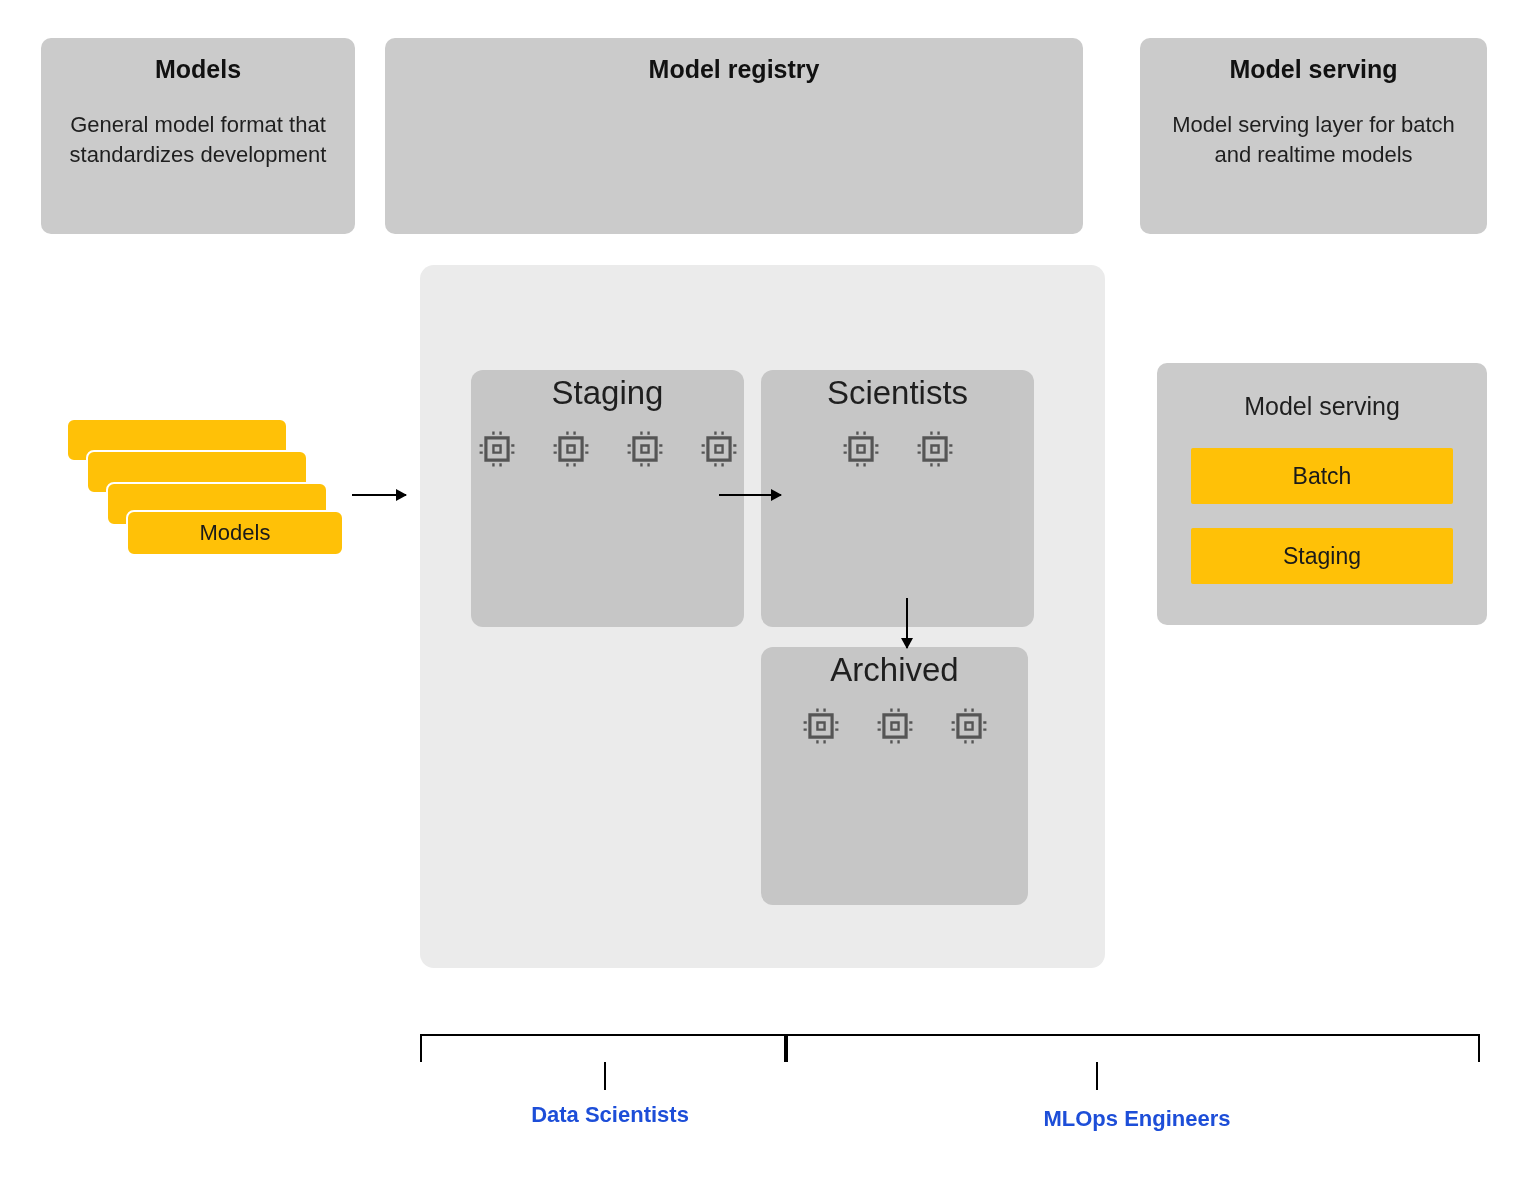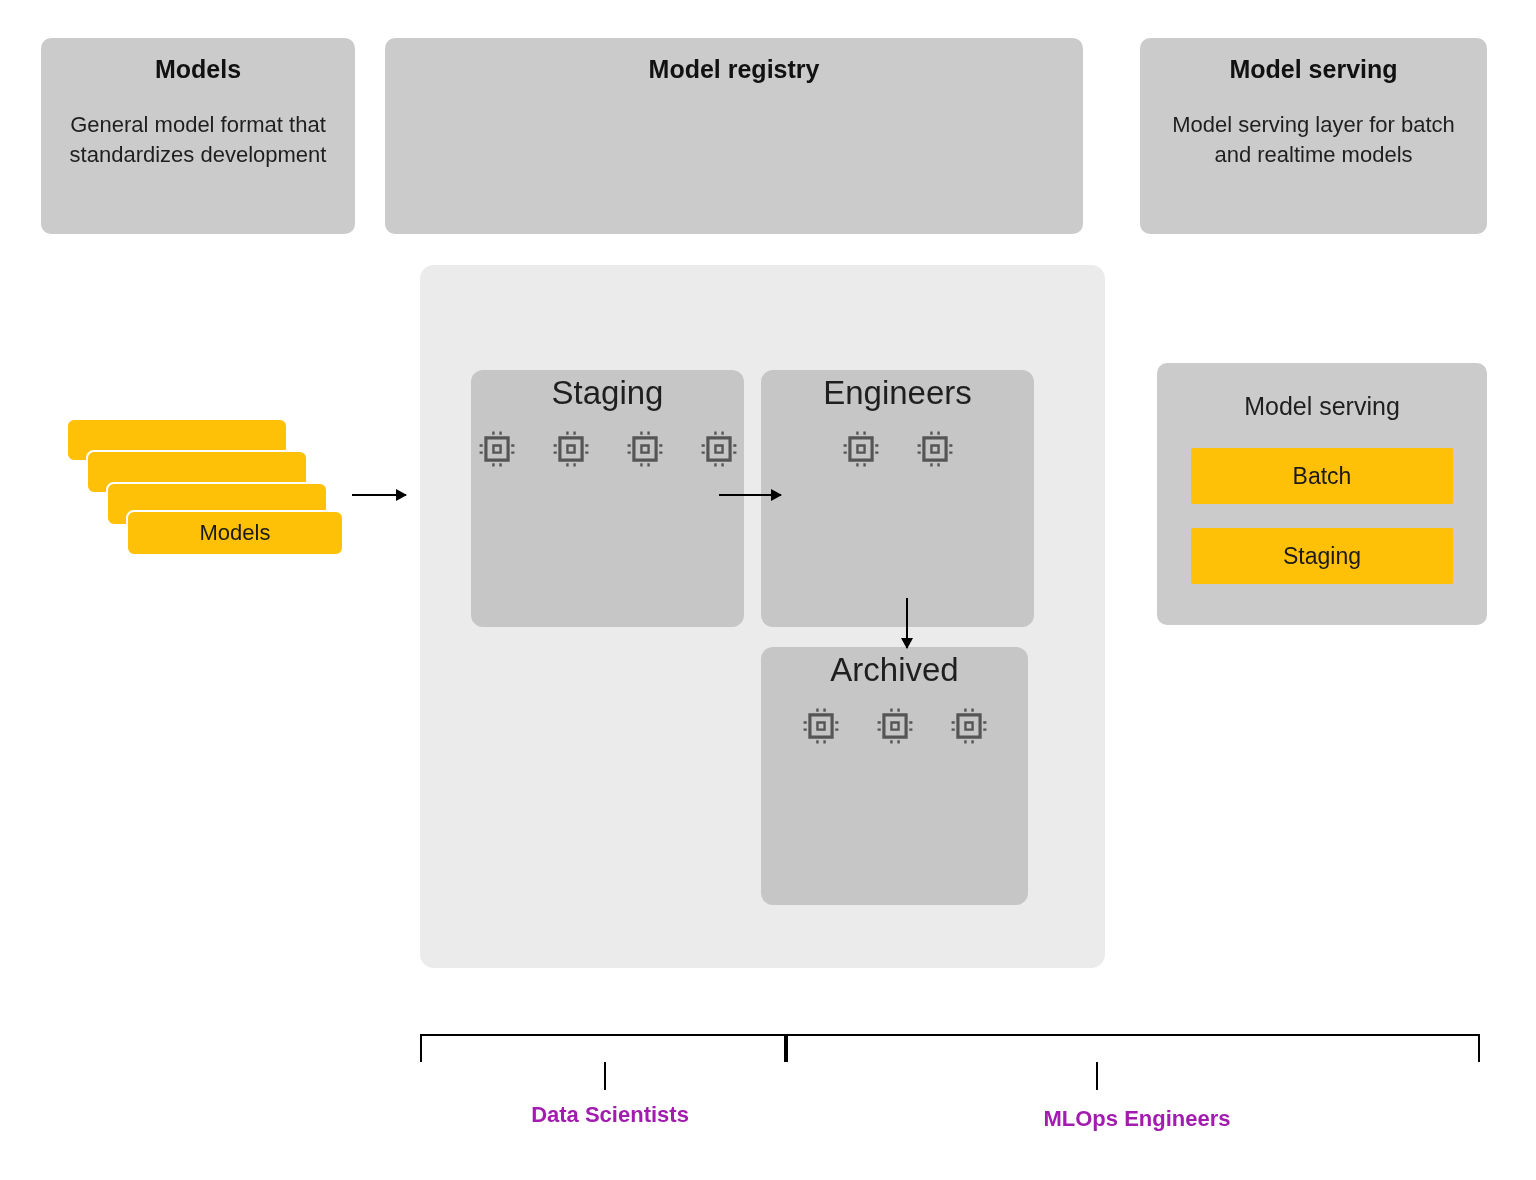--- a/index.html
+++ b/index.html
@@ -185,21 +185,21 @@
     height: 28px;
     background: #000000;
   }
   #tick-ds { left: 604px; top: 1062px; }
   #tick-ml { left: 1096px; top: 1062px; }
 
   .role-label {
     position: absolute;
     font-size: 22px;
     font-weight: bold;
-    color: #a21caf;
+    color: #1d4ed8;
     text-align: center;
     white-space: nowrap;
     transform: translateX(-50%);
   }
   #label-ds { left: 610px; top: 1102px; }
   #label-ml { left: 1102px; top: 1106px; margin-left: 35px; }
 </style>
 </head>
 <body>
 
@@ -246,21 +246,21 @@
         <path d="M9 9h6v6H9V9zm1.5 1.5v3h3v-3h-3z"></path>
       </svg>
       <svg class="chip-icon" viewBox="0 0 24 24" fill="#555555">
         <path d="M9 1h1.5v2H9V1zm4.5 0H15v2h-1.5V1zM9 21h1.5v2H9v-2zm4.5 0H15v2h-1.5v-2zM1 9h2v1.5H1V9zm0 4.5h2V15H1v-1.5zM21 9h2v1.5h-2V9zm0 4.5h2V15h-2v-1.5zM4 4h16v16H4V4zm2 2v12h12V6H6z"></path>
         <path d="M9 9h6v6H9V9zm1.5 1.5v3h3v-3h-3z"></path>
       </svg>
     </div>
   </div>
 
   <div class="stage-box" id="box-production">
-    <div class="stage-title">Engineers</div>
+    <div class="stage-title">Scientists</div>
     <div class="chips">
       <svg class="chip-icon" viewBox="0 0 24 24" fill="#555555">
         <path d="M9 1h1.5v2H9V1zm4.5 0H15v2h-1.5V1zM9 21h1.5v2H9v-2zm4.5 0H15v2h-1.5v-2zM1 9h2v1.5H1V9zm0 4.5h2V15H1v-1.5zM21 9h2v1.5h-2V9zm0 4.5h2V15h-2v-1.5zM4 4h16v16H4V4zm2 2v12h12V6H6z"></path>
         <path d="M9 9h6v6H9V9zm1.5 1.5v3h3v-3h-3z"></path>
       </svg>
       <svg class="chip-icon" viewBox="0 0 24 24" fill="#555555">
         <path d="M9 1h1.5v2H9V1zm4.5 0H15v2h-1.5V1zM9 21h1.5v2H9v-2zm4.5 0H15v2h-1.5v-2zM1 9h2v1.5H1V9zm0 4.5h2V15H1v-1.5zM21 9h2v1.5h-2V9zm0 4.5h2V15h-2v-1.5zM4 4h16v16H4V4zm2 2v12h12V6H6z"></path>
         <path d="M9 9h6v6H9V9zm1.5 1.5v3h3v-3h-3z"></path>
       </svg>
     </div>

